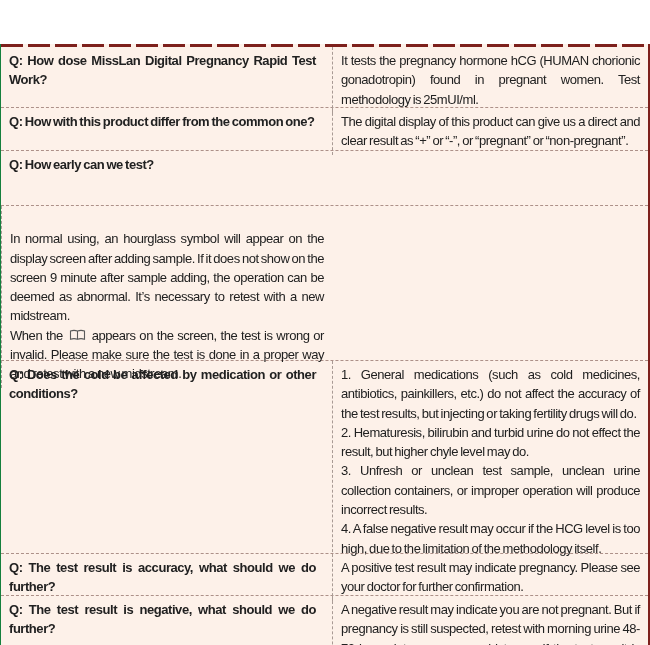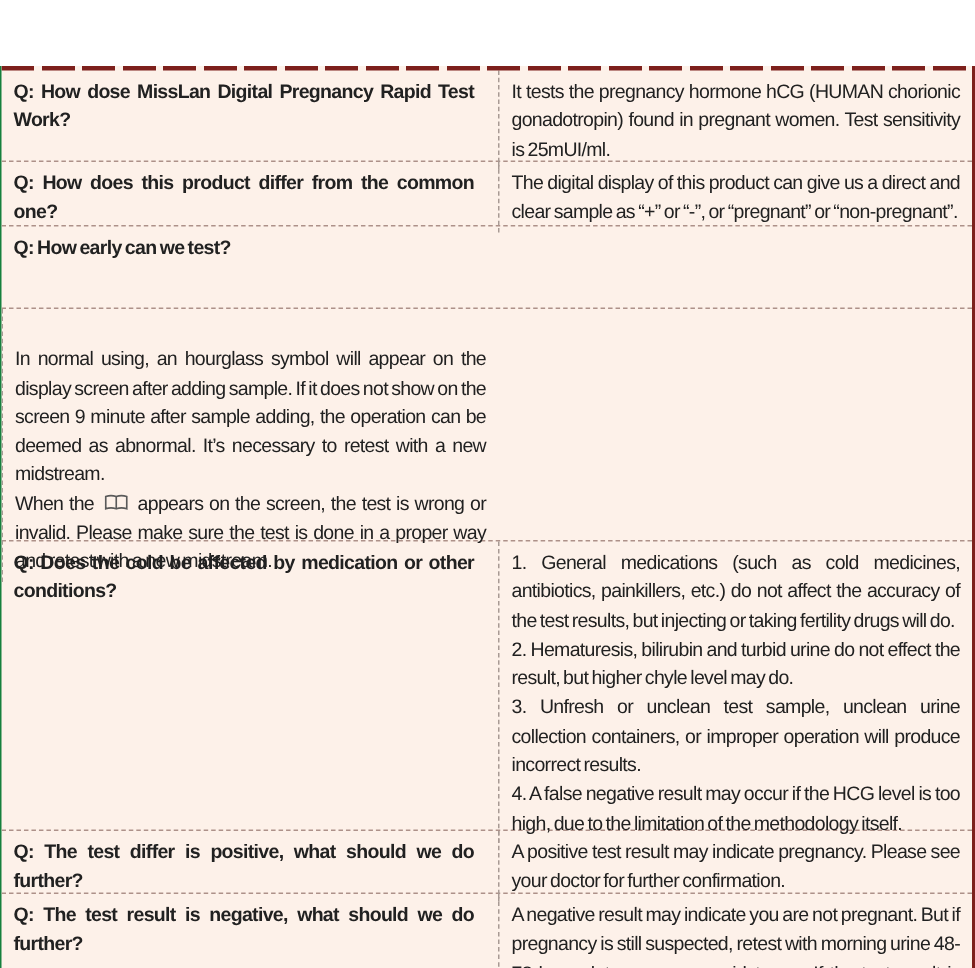--- a/index.html
+++ b/index.html
@@ -84,26 +84,26 @@
   .inline-icon svg { display: block; }
 </style>
 </head>
 <body>
 
 <div class="faq-table">
   <div class="rows">
 
     <div class="row">
       <div class="cell q-cell">Q: How dose MissLan Digital Pregnancy Rapid Test Work?</div>
-      <div class="cell a-cell">It tests the pregnancy hormone hCG (HUMAN chorionic gonadotropin) found in pregnant women. Test sensitivity is 25mUI/ml.</div>
+      <div class="cell a-cell">It tests the pregnancy hormone hCG (HUMAN chorionic gonadotropin) found in pregnant women. Test methodology is 25mUI/ml.</div>
     </div>
 
     <div class="row">
-      <div class="cell q-cell">Q: How does this product differ from the common one?</div>
-      <div class="cell a-cell">The digital display of this product can give us a direct and clear sample as “+” or “-”, or “pregnant” or “non-pregnant”.</div>
+      <div class="cell q-cell">Q: How with this product differ from the common one?</div>
+      <div class="cell a-cell">The digital display of this product can give us a direct and clear result as “+” or “-”, or “pregnant” or “non-pregnant”.</div>
     </div>
 
     <div class="row">
       <div class="cell q-cell">Q: How early can we test?</div>
     </div>
 
     <div class="row">
       <div class="cell a-cell">
         <span>In normal using, an hourglass symbol will appear on the display screen after adding sample. If it does not show on the screen 9 minute after sample adding, the operation can be deemed as abnormal. It’s necessary to retest with a new midstream.
 When the</span><span class="inline-icon"><svg width="17" height="12" viewBox="0 0 17 12" xmlns="http://www.w3.org/2000/svg">
@@ -115,21 +115,21 @@
 
     <div class="row">
       <div class="cell q-cell">Q: Does the cold be affected by medication or other conditions?</div>
       <div class="cell a-cell">1. General medications (such as cold medicines, antibiotics, painkillers, etc.) do not affect the accuracy of the test results, but injecting or taking fertility drugs will do.
 2. Hematuresis, bilirubin and turbid urine do not effect the result, but higher chyle level may do.
 3. Unfresh or unclean test sample, unclean urine collection containers, or improper operation will produce incorrect results.
 4. A false negative result may occur if the HCG level is too high, due to the limitation of the methodology itself.</div>
     </div>
 
     <div class="row">
-      <div class="cell q-cell">Q: The test differ is positive, what should we do further?</div>
+      <div class="cell q-cell">Q: The test result is accuracy, what should we do further?</div>
       <div class="cell a-cell">A positive test result may indicate pregnancy. Please see your doctor for further confirmation.</div>
     </div>
 
     <div class="row">
       <div class="cell q-cell">Q: The test result is negative, what should we do further?</div>
       <div class="cell a-cell">A negative result may indicate you are not pregnant. But if pregnancy is still suspected, retest with morning urine 48-72 hours later on a new midstream. If the test result is negative again and your period is late, please see your doctor for further check.</div>
     </div>
 
   </div>
 </div>

